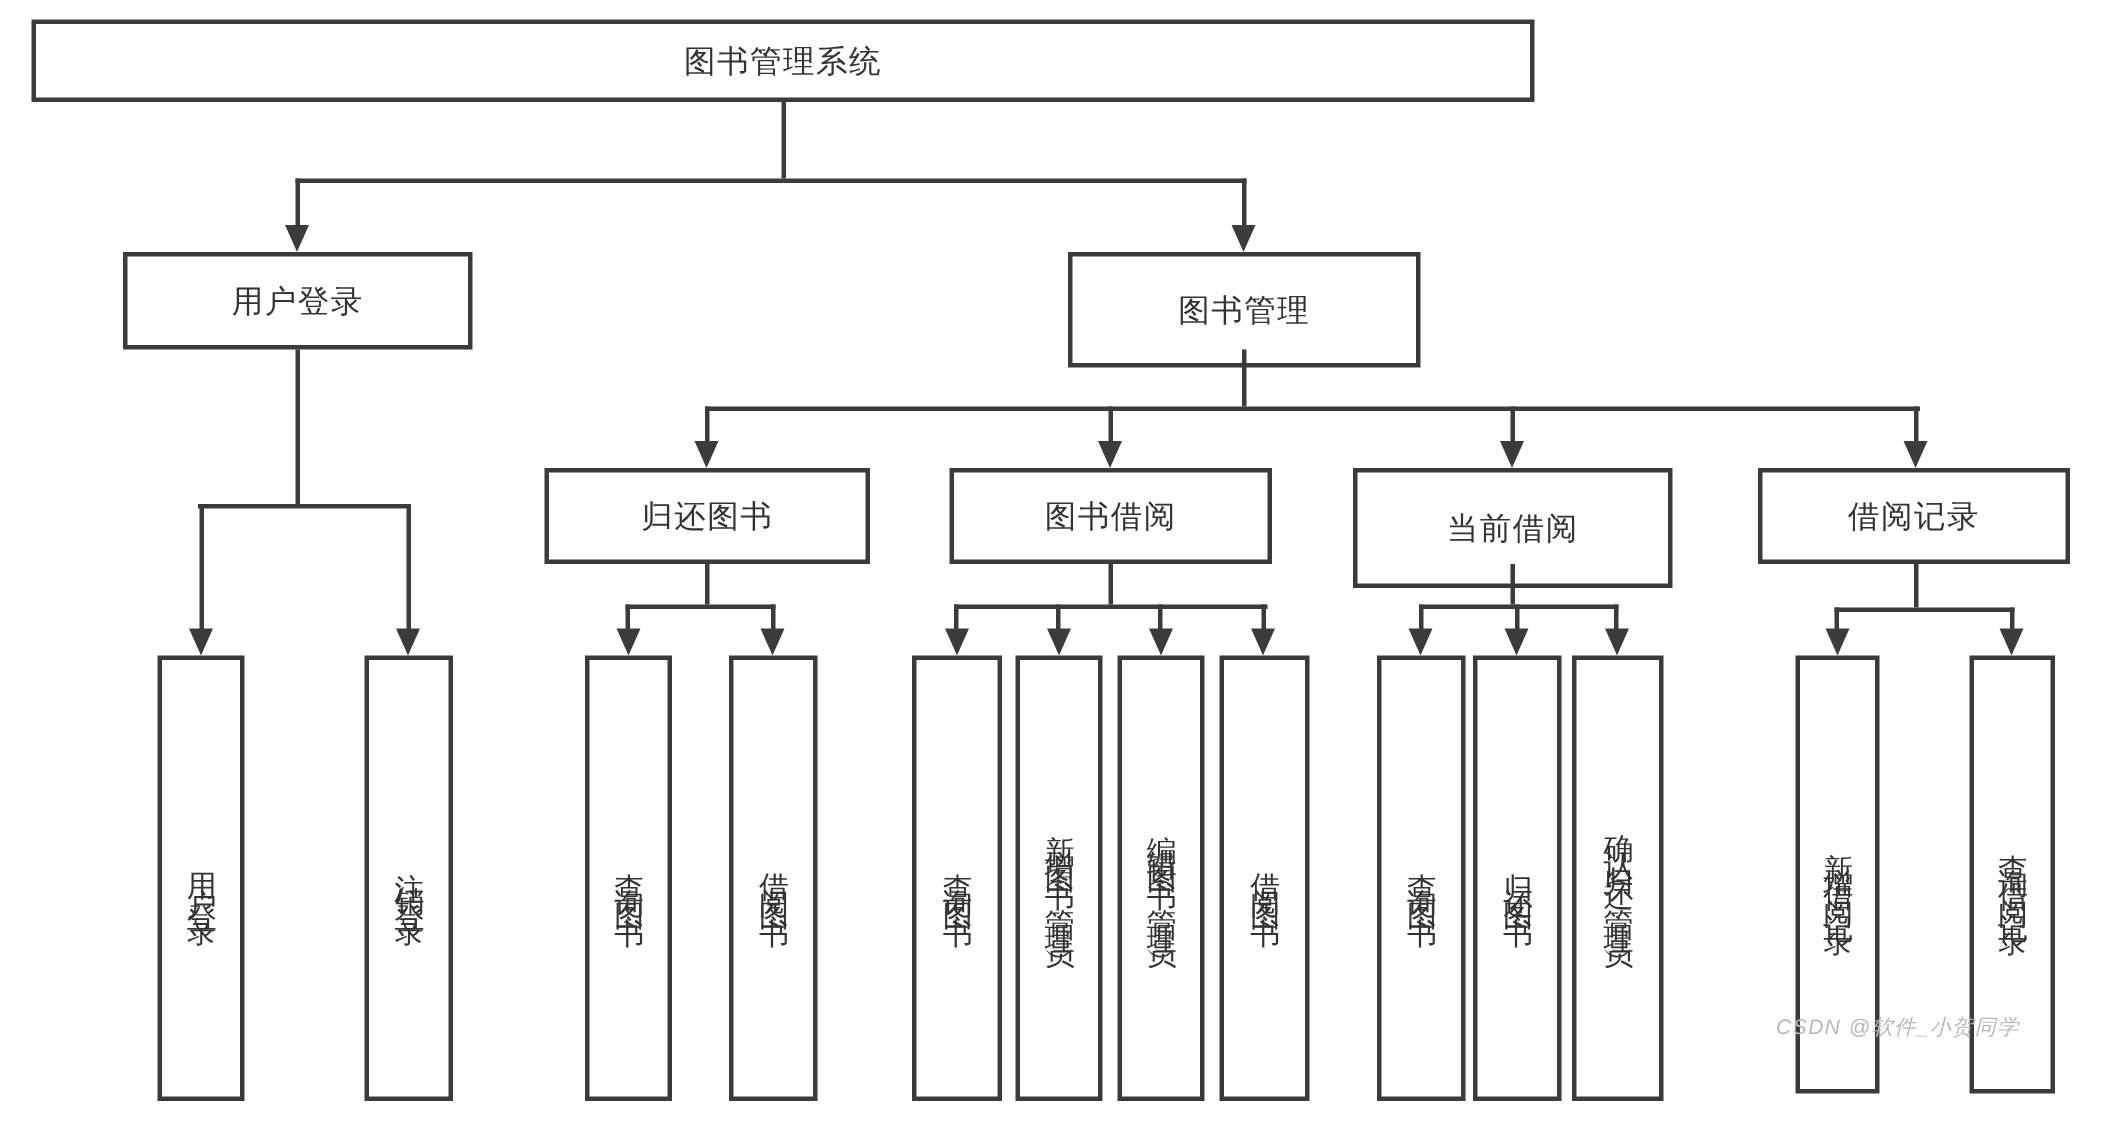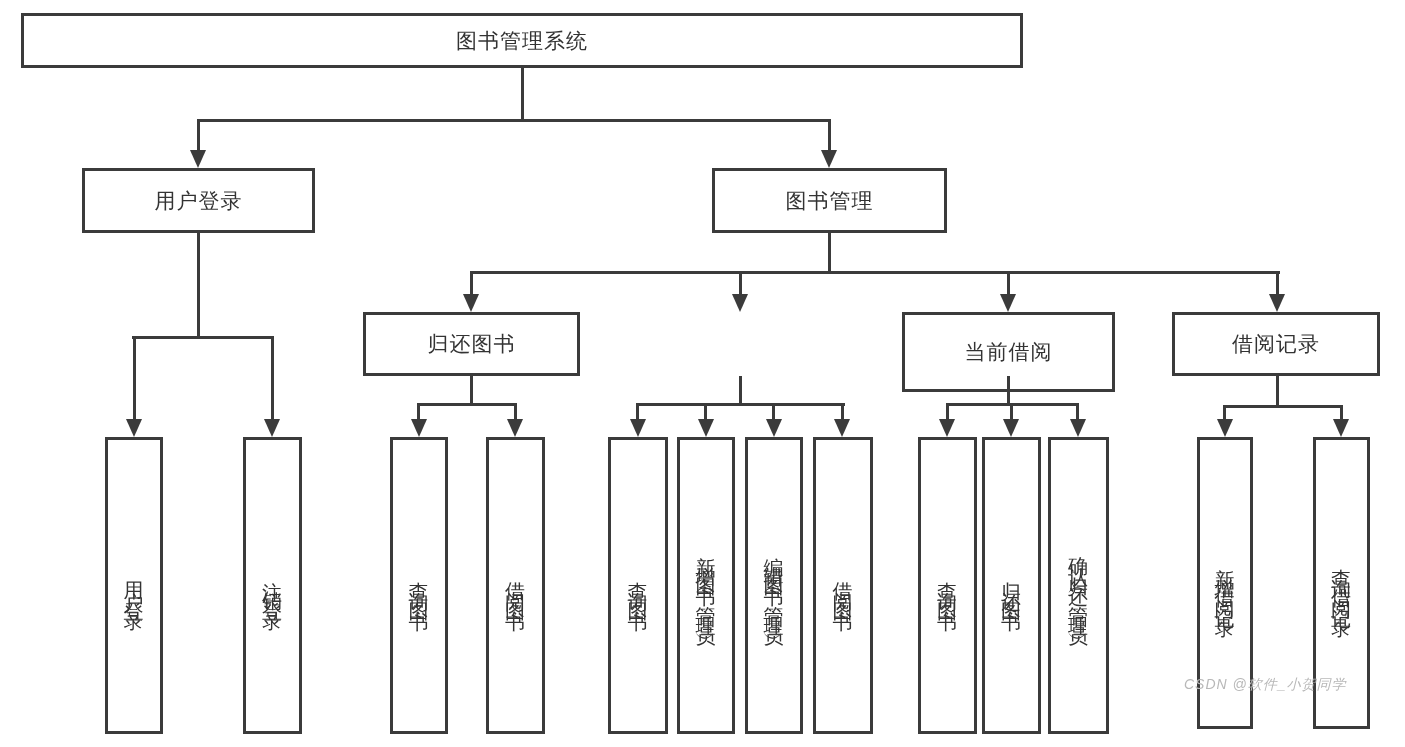--- a/index.html
+++ b/index.html
@@ -62,21 +62,21 @@
   <div class="vline" style="left:521px;top:66px;height:53px"></div>
   <div class="hline" style="left:197px;top:119px;width:634px"></div>
   <div class="vline" style="left:197px;top:119px;height:34px"></div>
   <div class="arrow" style="left:190px;top:150px"></div>
   <div class="vline" style="left:828px;top:119px;height:34px"></div>
   <div class="arrow" style="left:821px;top:150px"></div>
 
   <div class="box hbox" style="left:82px;top:168px;width:233px;height:65px">
     <span>用户登录</span>
   </div>
-  <div class="box hbox" style="left:712px;top:168px;width:235px;height:65px">
+  <div class="box hbox" style="left:712px;top:168px;width:235px;height:77px">
     <span>图书管理</span>
   </div>
 
   <div class="vline" style="left:197px;top:233px;height:103px"></div>
   <div class="hline" style="left:132px;top:336px;width:142px"></div>
   <div class="vline" style="left:133px;top:336px;height:85px"></div>
   <div class="arrow" style="left:126px;top:419px"></div>
   <div class="vline" style="left:271px;top:336px;height:85px"></div>
   <div class="arrow" style="left:264px;top:419px"></div>
 
@@ -86,20 +86,23 @@
   <div class="arrow" style="left:463px;top:294px"></div>
   <div class="vline" style="left:739px;top:271px;height:26px"></div>
   <div class="arrow" style="left:732px;top:294px"></div>
   <div class="vline" style="left:1007px;top:271px;height:26px"></div>
   <div class="arrow" style="left:1000px;top:294px"></div>
   <div class="vline" style="left:1276px;top:271px;height:26px"></div>
   <div class="arrow" style="left:1269px;top:294px"></div>
 
   <div class="box hbox" style="left:363px;top:312px;width:217px;height:64px">
     <span>归还图书</span>
+  </div>
+  <div class="box hbox" style="left:633px;top:312px;width:215px;height:64px">
+    <span>图书借阅</span>
   </div>
   <div class="box hbox" style="left:902px;top:312px;width:213px;height:80px">
     <span>当前借阅</span>
   </div>
   <div class="box hbox" style="left:1172px;top:312px;width:208px;height:64px">
     <span>借阅记录</span>
   </div>
 
   <div class="vline" style="left:470px;top:376px;height:27px"></div>
   <div class="hline" style="left:417px;top:403px;width:100px"></div>

